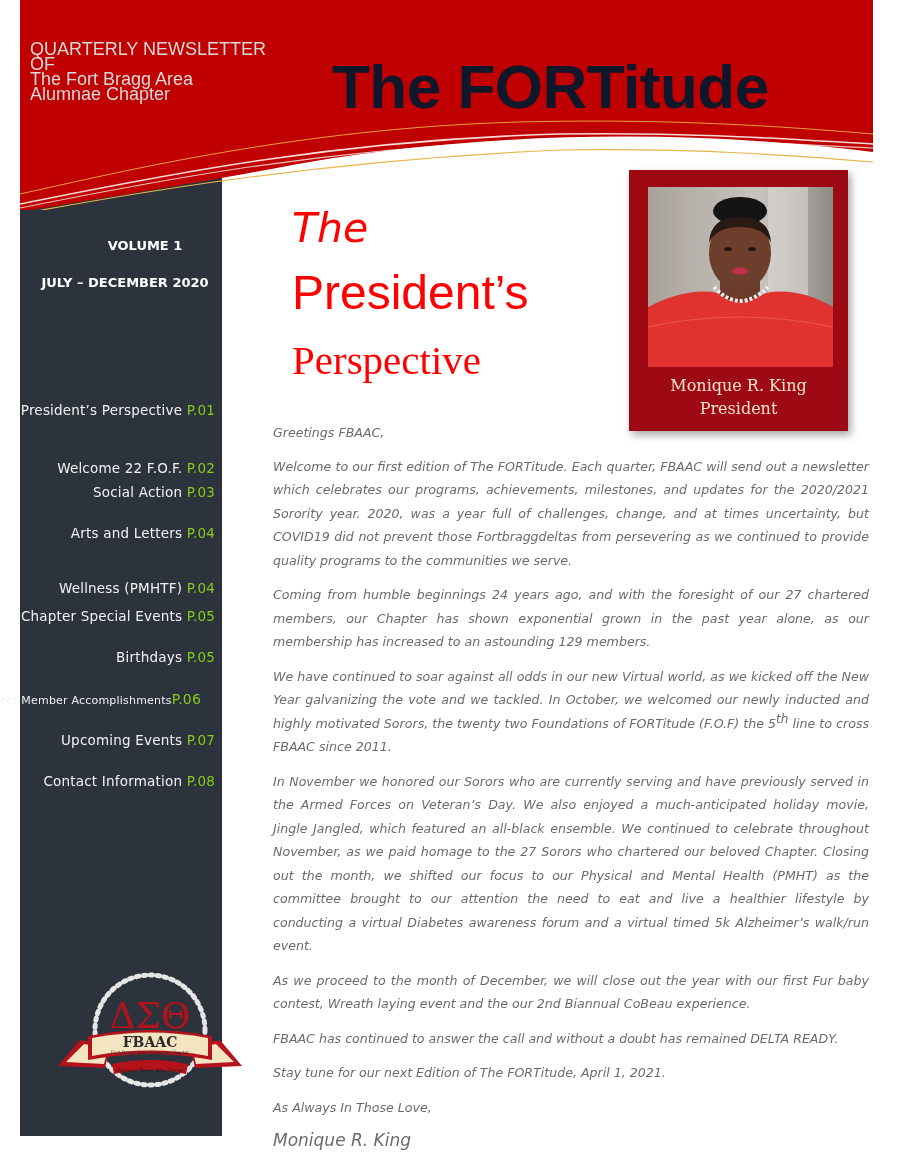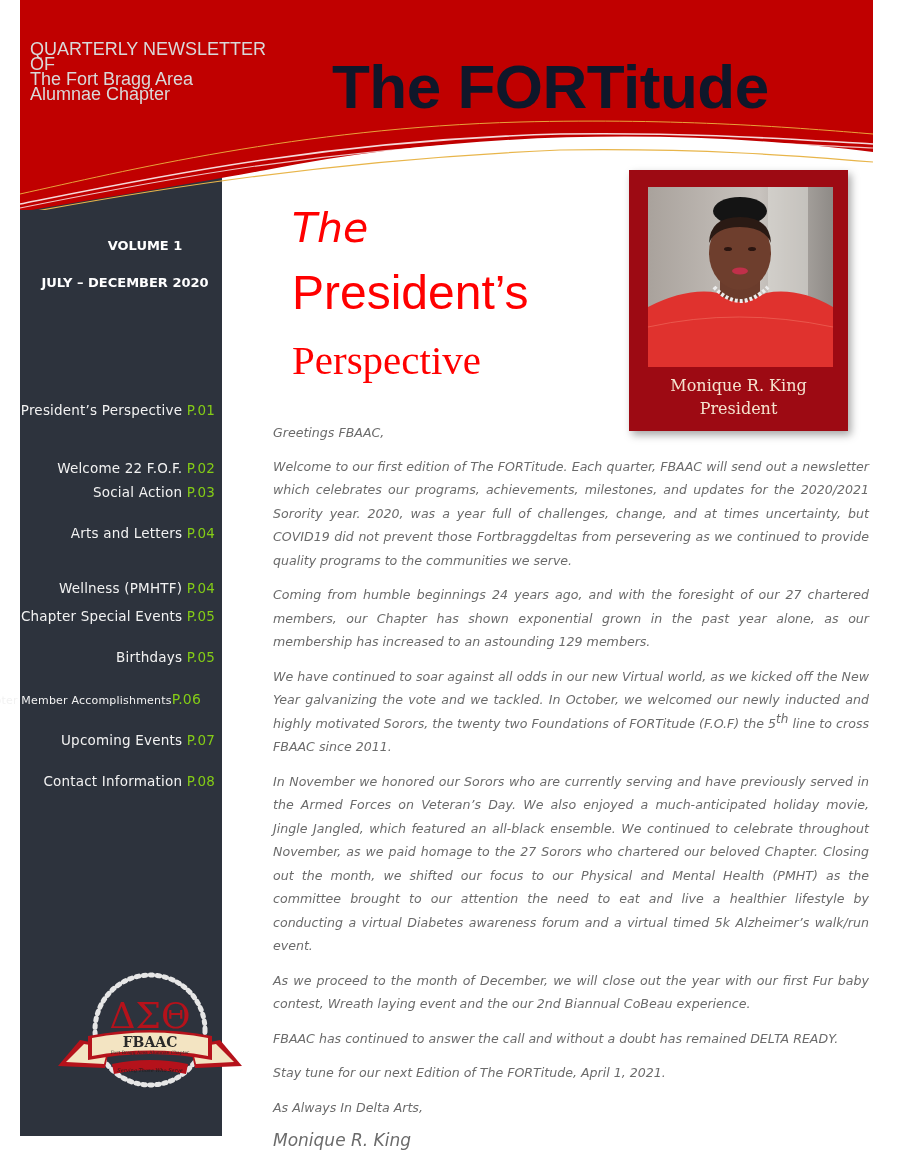--- a/index.html
+++ b/index.html
@@ -169,17 +169,17 @@
 
   <div class="letter">
     <p class="greet short">Greetings FBAAC,</p>
     <p>Welcome to our first edition of The FORTitude. Each quarter, FBAAC will send out a newsletter which celebrates our programs, achievements, milestones, and updates for the 2020/2021 Sorority year. 2020, was a year full of challenges, change, and at times uncertainty, but COVID19 did not prevent those Fortbraggdeltas from persevering as we continued to provide quality programs to the communities we serve.</p>
     <p>Coming from humble beginnings 24 years ago, and with the foresight of our 27 chartered members, our Chapter has shown exponential grown in the past year alone, as our membership has increased to an astounding 129 members.</p>
     <p><span>We have continued to soar against all odds in our new Virtual world, as we kicked off the New Year galvanizing the vote and we tackled. In October, we welcomed our newly inducted and highly motivated Sorors, the twenty two Foundations of FORTitude (F.O.F) the 5</span><sup>th</sup><span> line to cross FBAAC since 2011.</span></p>
     <p>In November we honored our Sorors who are currently serving and have previously served in the Armed Forces on Veteran’s Day. We also enjoyed a much-anticipated holiday movie, Jingle Jangled, which featured an all-black ensemble.  We continued to celebrate throughout November, as we paid homage to the 27 Sorors who chartered our beloved Chapter.  Closing out the month, we shifted our focus to our Physical and Mental Health (PMHT) as the committee brought to our attention the need to eat and live a healthier lifestyle by conducting a virtual Diabetes awareness forum and a virtual timed 5k Alzheimer’s walk/run event.</p>
     <p>As we proceed to the month of December, we will close out the year with our first Fur baby contest, Wreath laying event and the our 2nd Biannual CoBeau experience.</p>
     <p class="short">FBAAC has continued to answer the call and without a doubt has remained DELTA READY.</p>
     <p class="short">Stay tune for our next Edition of The FORTitude, April 1, 2021.</p>
-    <p class="short">As Always In Delta Arts,</p>
+    <p class="short">As Always In Those Love,</p>
     <div class="sig">Monique R. King</div>
   </div>
 
 </div>
 
 </body></html>

